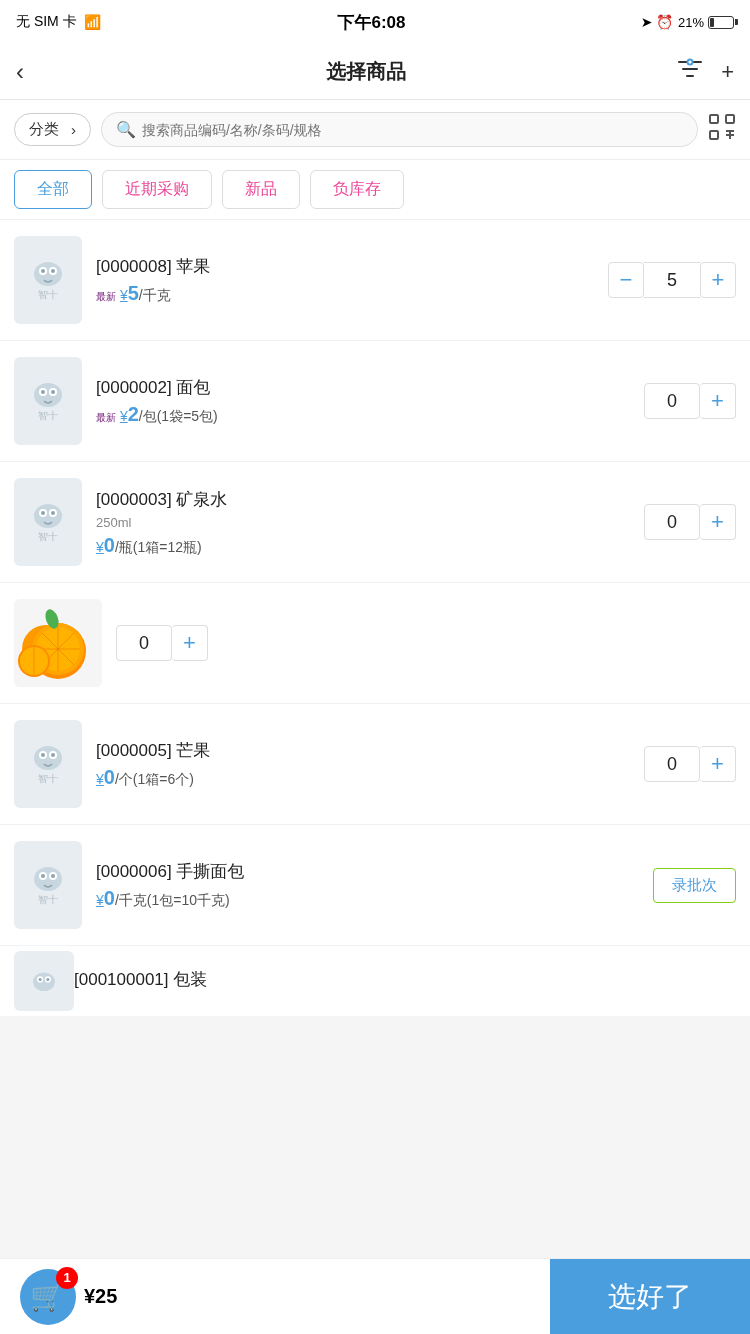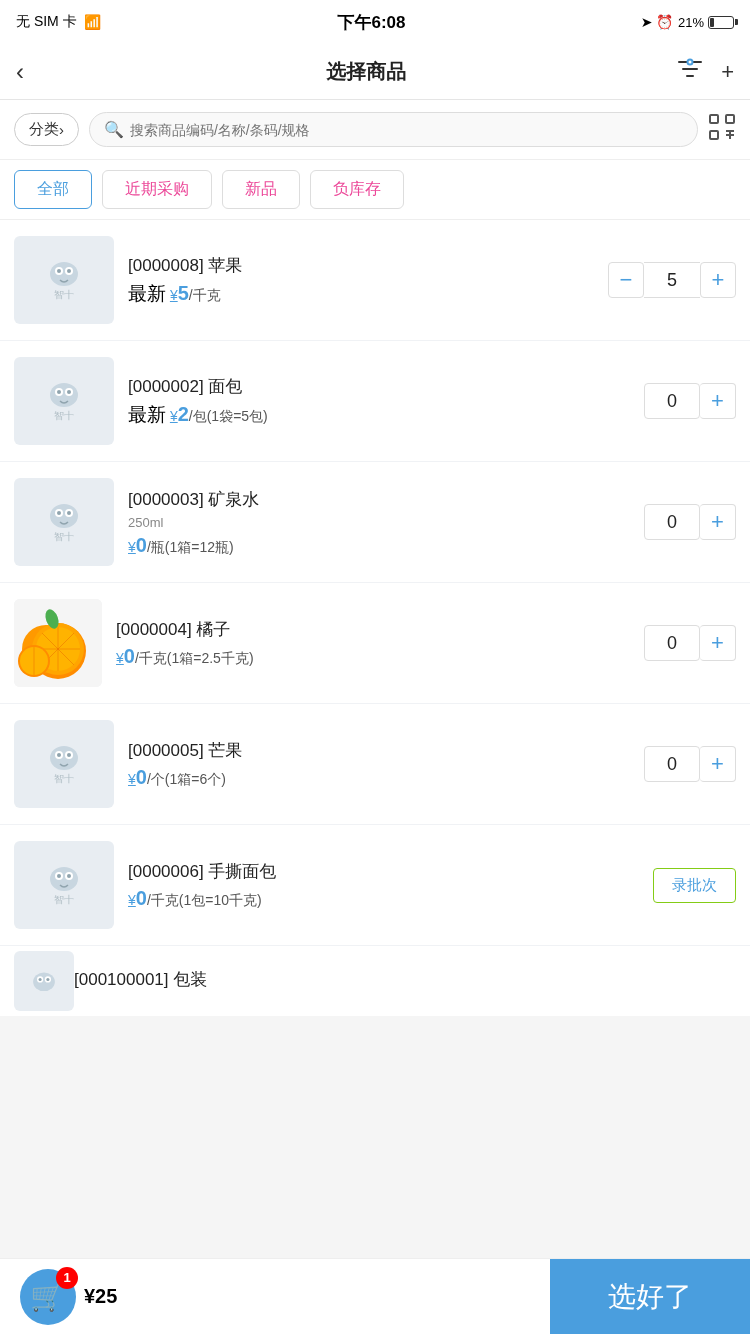--- a/index.html
+++ b/index.html
@@ -65,21 +65,21 @@
     }
     .category-btn {
       border: 1px solid #ccc;
       border-radius: 18px;
       padding: 6px 14px;
       font-size: 15px;
       color: #333;
       background: #fff;
       white-space: nowrap;
       cursor: pointer;
-      display: flex; align-items: center; gap: 0;
+      display: flex; align-items: center; gap: 12px;
     }
     .search-input-wrap {
       flex: 1;
       border: 1px solid #ddd;
       border-radius: 20px;
       padding: 7px 14px;
       display: flex; align-items: center; gap: 6px;
       background: #f9f9f9;
     }
     .search-input-wrap input {
@@ -123,40 +123,40 @@
       gap: 14px;
     }
     .product-img {
       width: 88px; height: 88px;
       border-radius: 6px;
       background: #f0f2f5;
       display: flex; align-items: center; justify-content: center;
       overflow: hidden; flex-shrink: 0;
     }
     .owl-placeholder {
-      width: 100px; height: 88px;
+      width: 68px; height: 88px;
       background: #e8edf2;
       border-radius: 6px;
       display: flex; align-items: center; justify-content: center;
       flex-shrink: 0;
     }
     .owl-logo {
       color: #b0bec5;
       font-size: 26px;
       display: flex; flex-direction: column; align-items: center;
     }
 
     .product-info { flex: 1; }
     .product-name { font-size: 17px; color: #222; font-weight: 500; margin-bottom: 4px; }
     .product-spec { font-size: 13px; color: #888; margin-bottom: 4px; }
     .product-price { font-size: 14px; color: #555; }
     .product-price .price-val { font-size: 20px; color: #4a9ede; font-weight: 600; }
     .product-price .yuan { font-size: 14px; color: #4a9ede; text-decoration: underline; }
     .product-price .unit { color: #555; font-size: 14px; }
-    .product-price .latest-label { color: #000000; font-size: 19px; }
+    .product-price .latest-label { color: #701a75; font-size: 10px; }
 
     .qty-control {
       display: flex; align-items: center; gap: 0;
       flex-shrink: 0;
     }
     .qty-btn {
       width: 36px; height: 36px;
       border: 1px solid #ddd;
       background: #fff;
       font-size: 22px;
@@ -403,26 +403,20 @@
         <line x1="28" y1="34" x2="60" y2="66" stroke="#e65c00" stroke-width="1" opacity="0.4"></line>
         <line x1="60" y1="34" x2="28" y2="66" stroke="#e65c00" stroke-width="1" opacity="0.4"></line>
 
         <ellipse cx="38" cy="20" rx="6" ry="10" fill="#4caf50" transform="rotate(-20 38 20)"></ellipse>
 
         <circle cx="20" cy="62" r="16" fill="#ff8c00"></circle>
         <circle cx="20" cy="62" r="14" fill="#ffb300"></circle>
         <line x1="20" y1="48" x2="20" y2="76" stroke="#e65c00" stroke-width="1" opacity="0.4"></line>
       </svg>
     </div>
-    <div class="product-info">
-      <div class="product-name">[0000004] 橘子</div>
-      <div class="product-price">
-        <span class="yuan">¥</span><span class="price-val">0</span><span class="unit">/千克(1箱=2.5千克)</span>
-      </div>
-    </div>
     <div class="qty-control">
       <input class="qty-input" type="text" value="0" style="border-radius: 4px; border: 1px solid rgb(221, 221, 221);">
       <button class="qty-btn" style="color:#4a9ede;border-left:none;">+</button>
     </div>
   </div>
 
   <div class="product-item">
     <div class="owl-placeholder">
       <div class="owl-logo">
         <svg width="36" height="30" viewBox="0 0 36 30">

